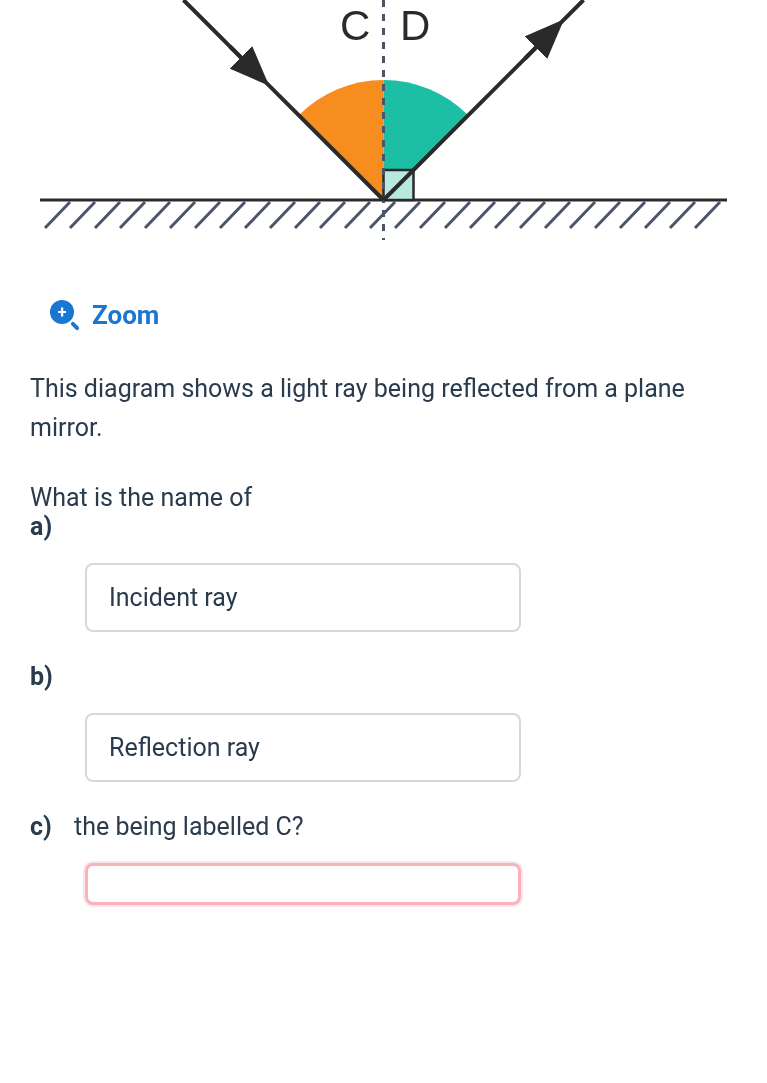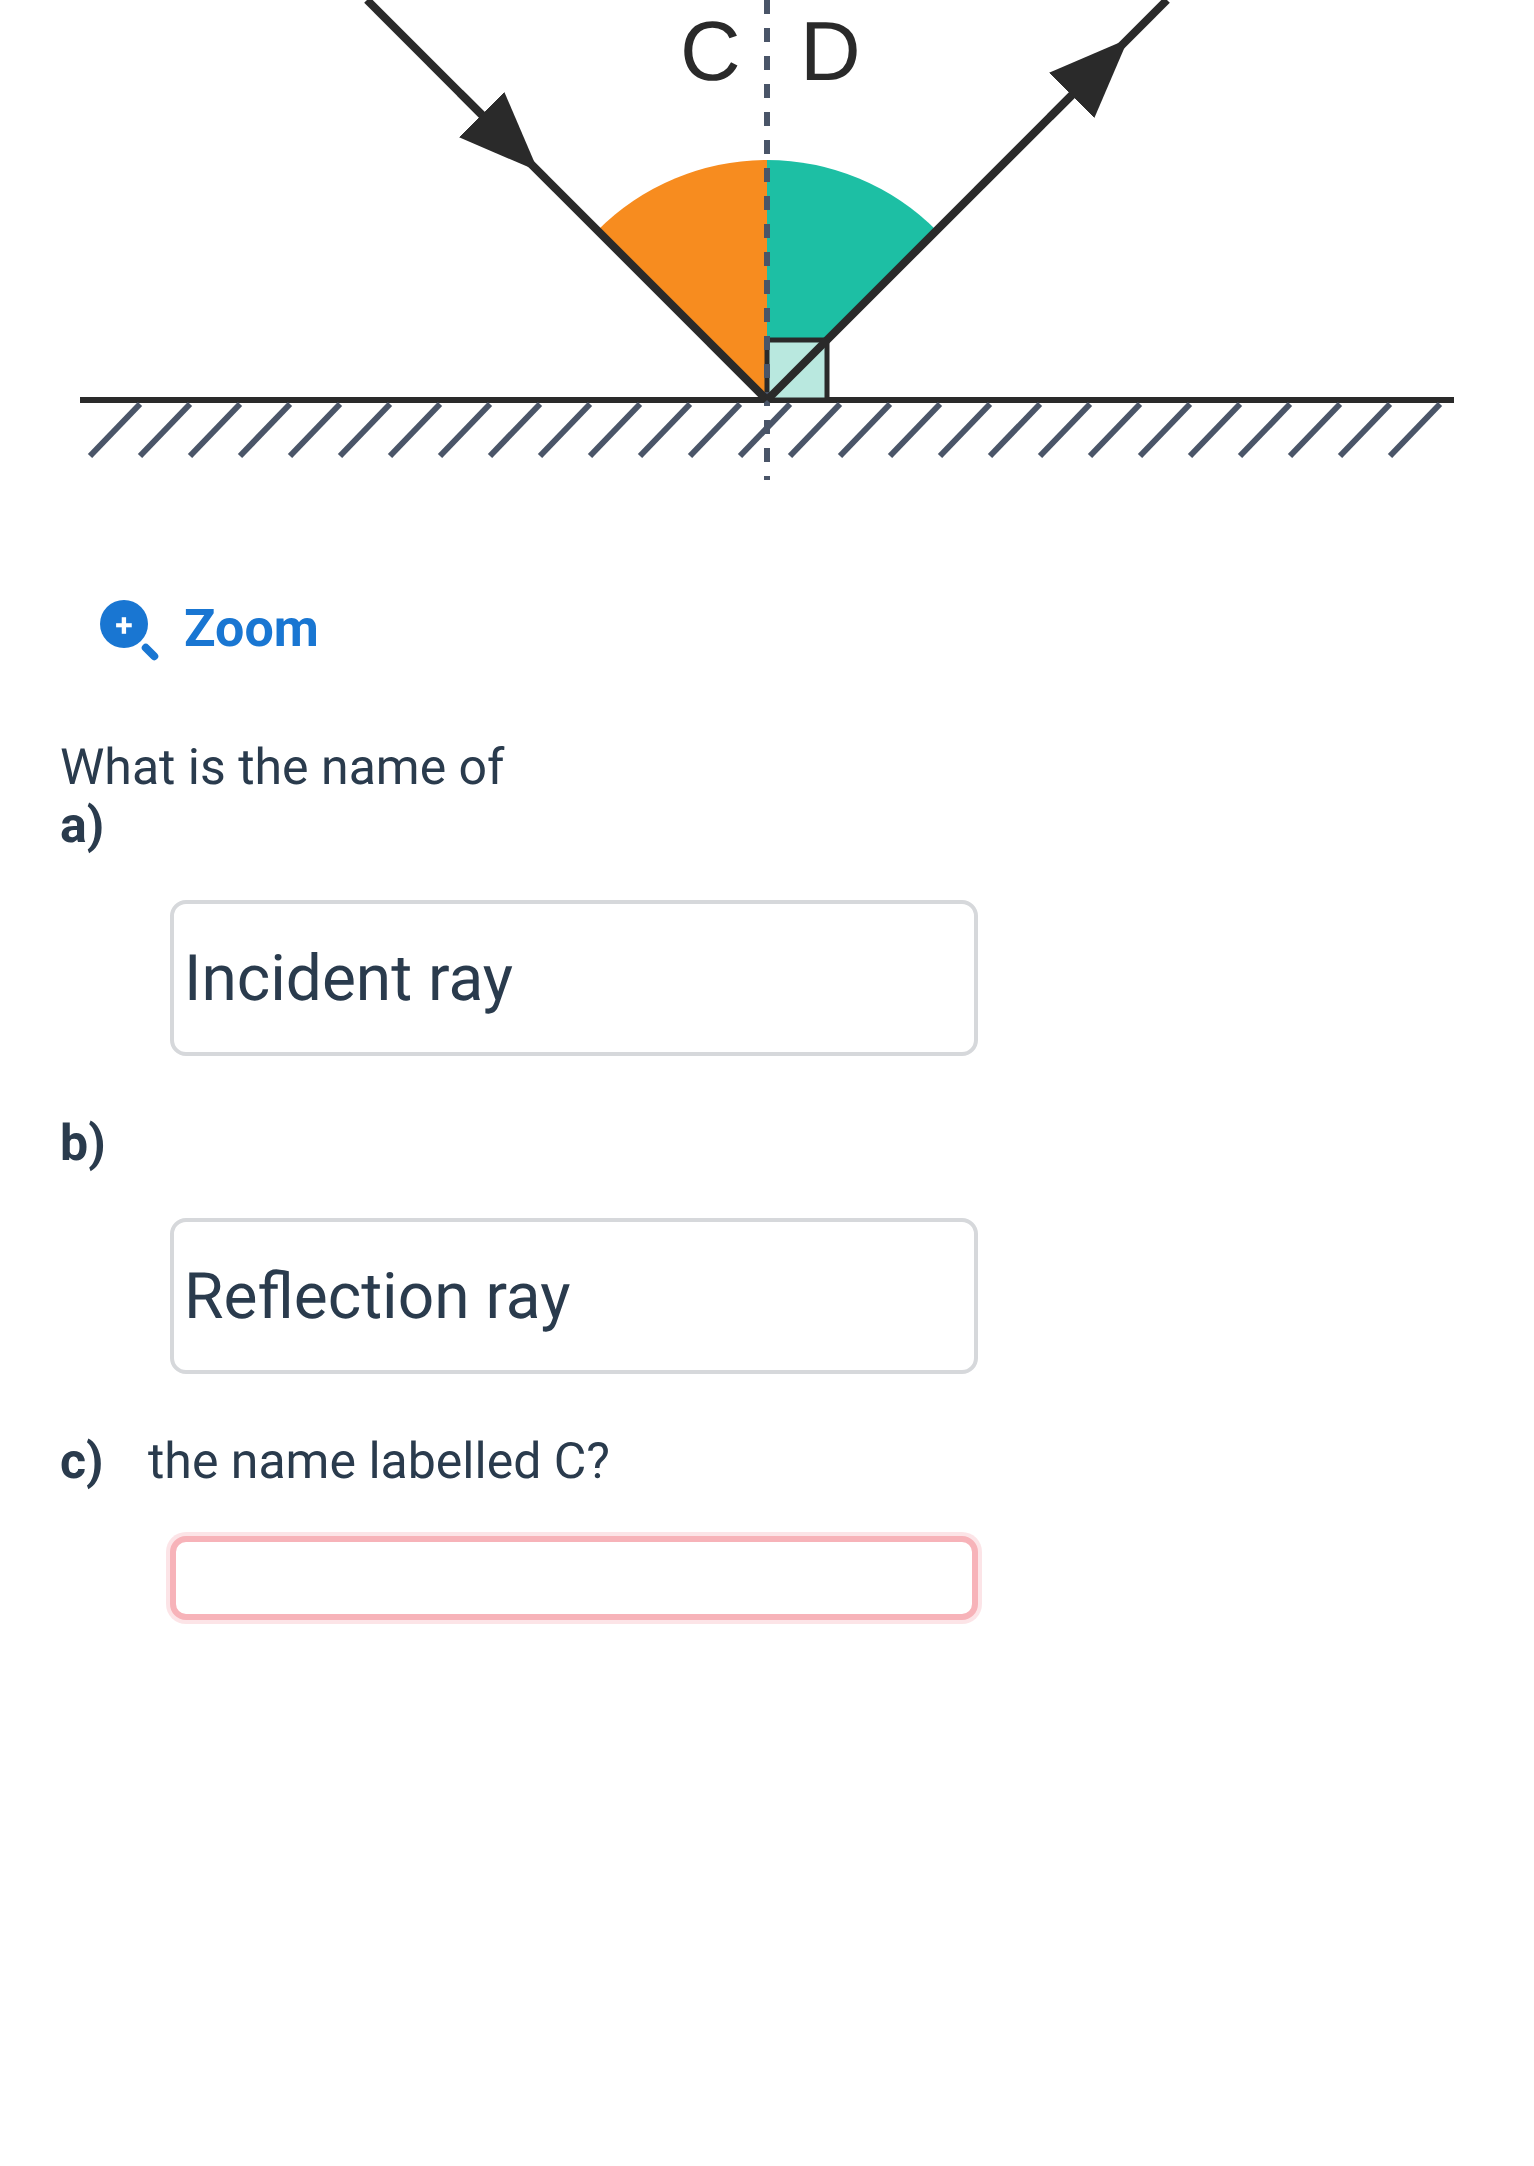--- a/index.html
+++ b/index.html
@@ -89,24 +89,24 @@
       min-width: 26px;
     }
     .part-text {
       font-size: 25px;
       color: #2a3b4d;
     }
     .answer-box {
       margin-left: 55px;
       border: 2px solid #d6d8db;
       border-radius: 8px;
-      padding: 18px 5px;
-      font-size: 32px;
-      color: #2a3b4d;
-      width: 404px;
+      padding: 18px 22px;
+      font-size: 25px;
+      color: #2a3b4d;
+      width: 436px;
       background: #fff;
     }
     .answer-box.error {
       border: 3px solid #f7b3b9;
       box-shadow: 0 0 0 2px rgba(247,179,185,0.35);
     }
     .label-text {
       font-family: Arial, sans-serif;
       font-size: 42px;
       fill: #2a2a2a;
@@ -178,37 +178,38 @@
 
 <div class="content">
   <div class="zoom-btn">
     <span class="zoom-icon">
       <span class="zoom-icon-circle">+</span>
       <span class="zoom-icon-handle"></span>
     </span>
     <span>Zoom</span>
   </div>
 
+  <p class="intro-text">This diagram shows a light ray being reflected from a plane mirror.</p>
 
   <p class="prompt-text">What is the name of</p>
 
   <div class="question-part">
     <div class="part-row">
       <span class="part-label">a)</span>
     </div>
     <div class="answer-box">Incident ray</div>
   </div>
 
   <div class="question-part">
     <div class="part-row">
       <span class="part-label">b)</span>
     </div>
     <div class="answer-box">Reflection ray</div>
   </div>
 
   <div class="question-part">
     <div class="part-row">
       <span class="part-label">c)</span>
-      <span class="part-text">the name labelled C?</span>
+      <span class="part-text">the being labelled C?</span>
     </div>
     <div class="answer-box error"></div>
   </div>
 </div>
 
 </body></html>

